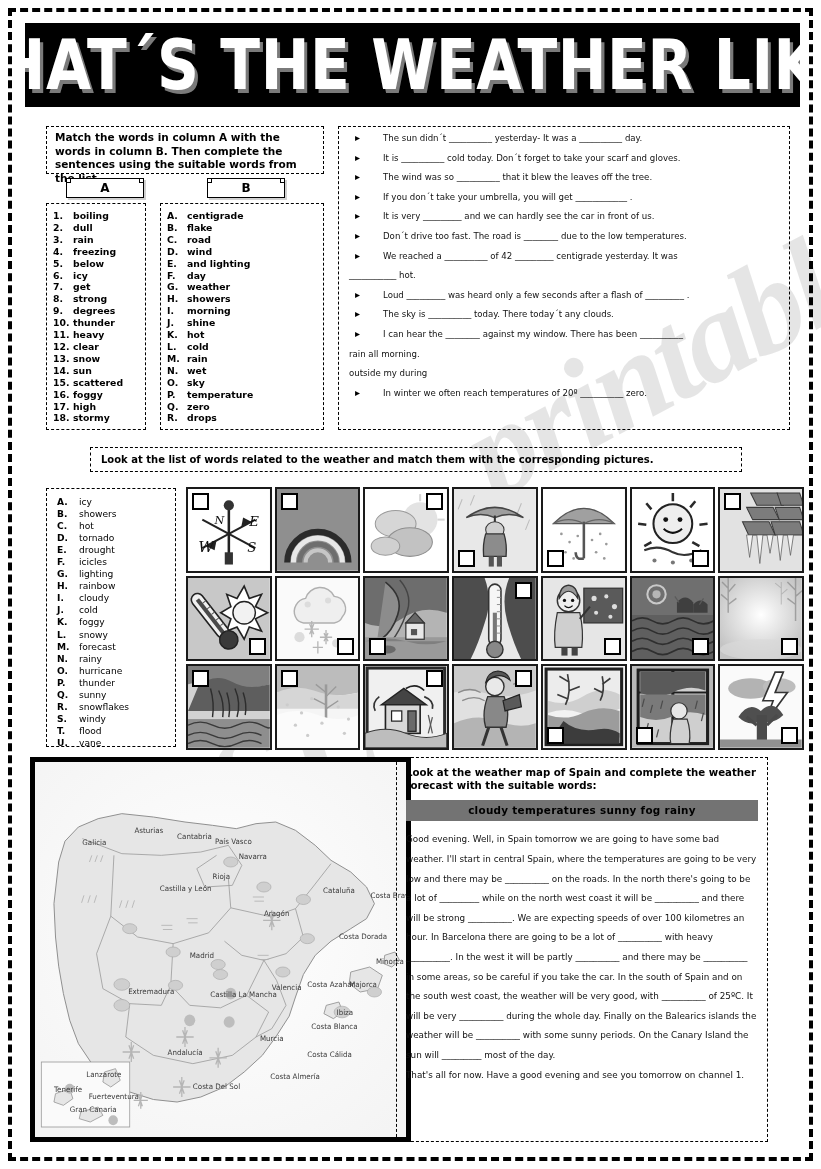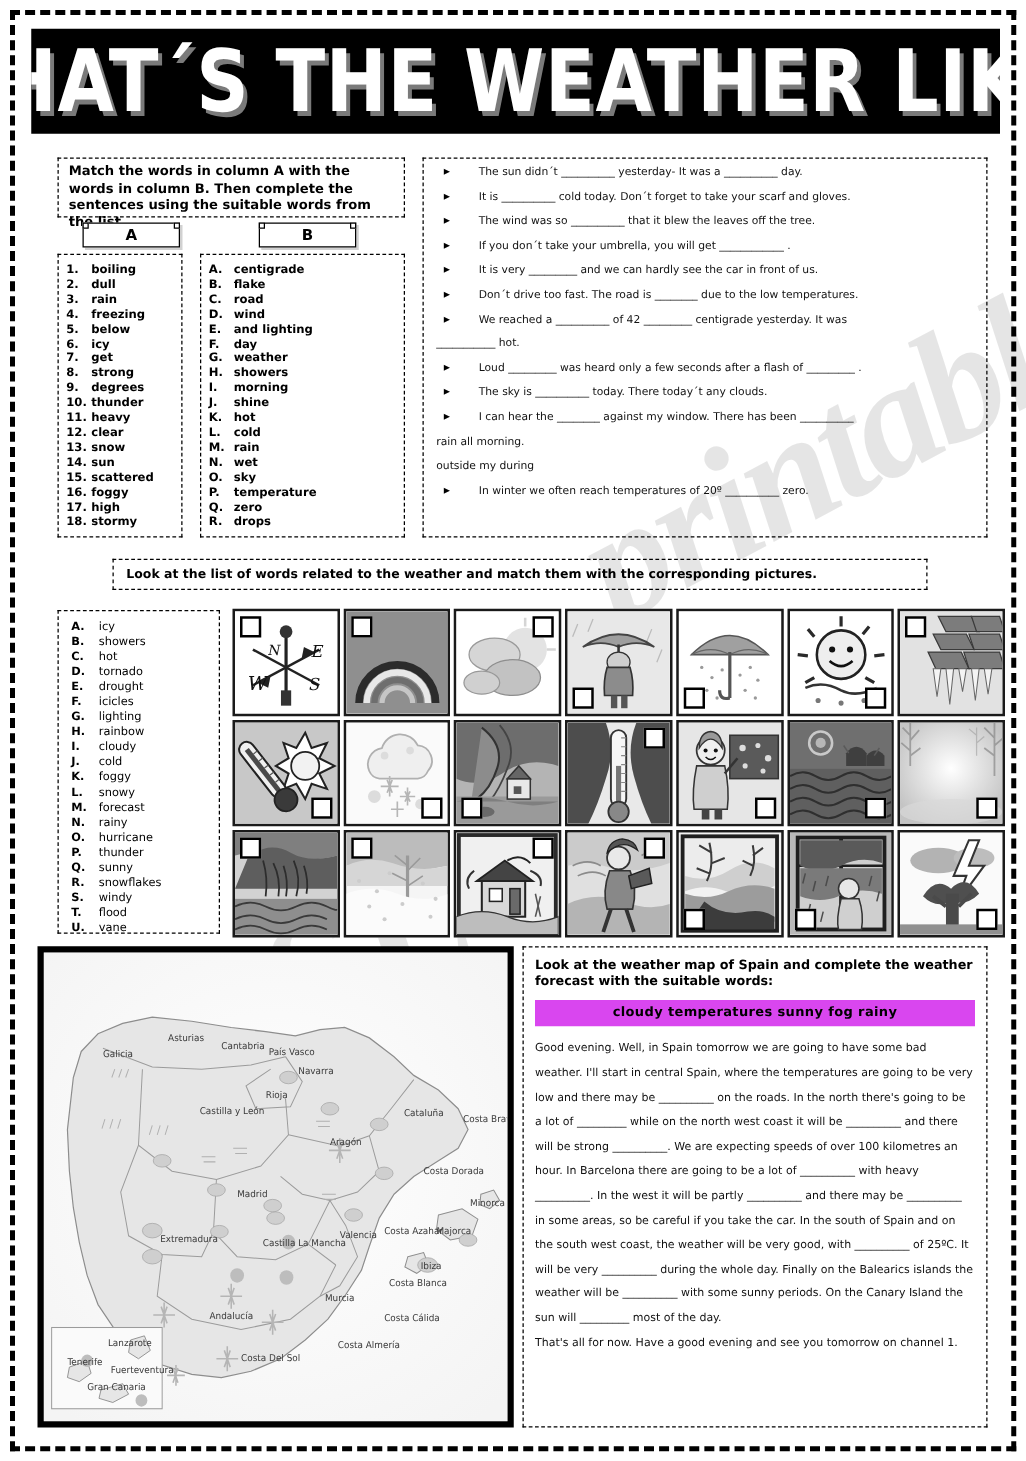--- a/index.html
+++ b/index.html
@@ -230,33 +230,33 @@
   #map-inner {
     width: 100%; height: 100%;
     background: #fdfdfd;
     position: relative;
     overflow: hidden;
   }
   #map-inner svg { display: block; width: 100%; height: 100%; }
 
   
   #forecast-box {
-    left: 418px; top: 757px;
+    left: 396px; top: 757px;
     width: 372px; height: 385px;
     padding: 8px 9px 0 9px;
   }
   #forecast-instr {
     font-family: "DejaVu Sans", sans-serif;
     font-weight: bold;
     font-size: 10.2px;
     line-height: 13.2px;
     margin-bottom: 8px;
   }
   #wordbank {
-    background: #d946ef;
+    background: #737373;
     text-align: center;
     font-family: "DejaVu Sans", sans-serif;
     font-weight: bold;
     font-size: 10.4px;
     line-height: 15px;
     padding: 3px 2px;
     color: #000;
     letter-spacing: 0.3px;
   }
   #forecast-text {

